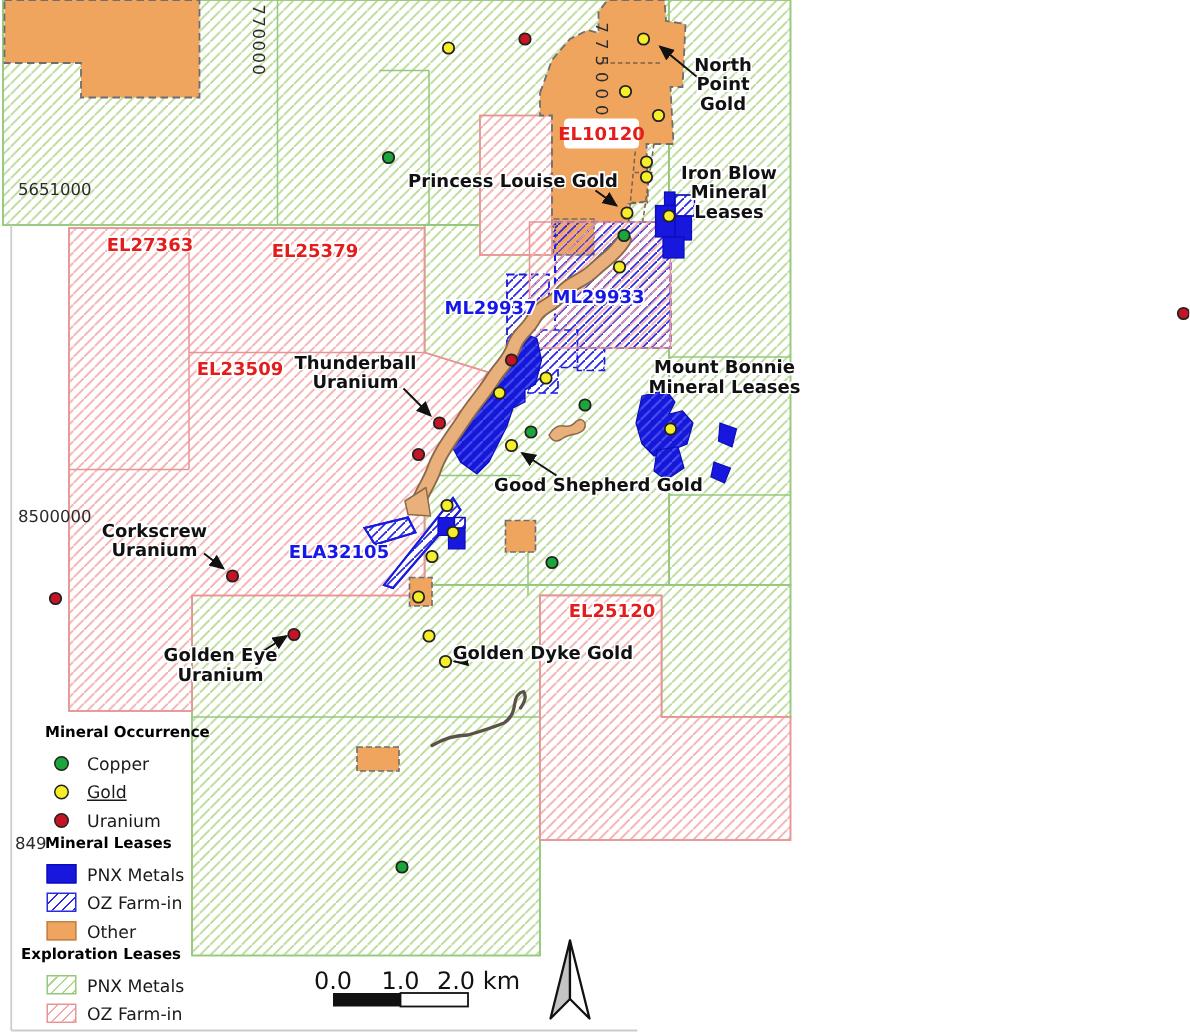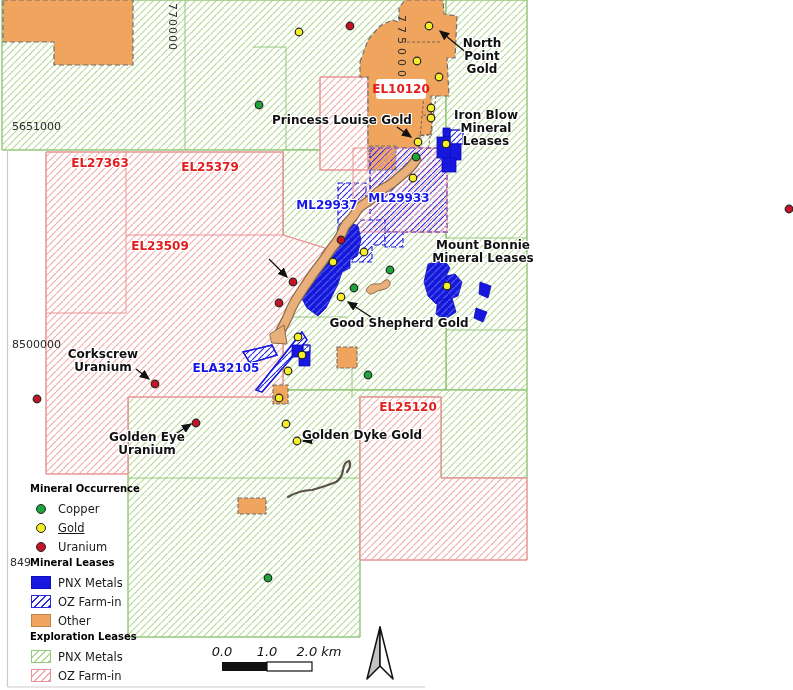--- a/index.html
+++ b/index.html
@@ -24,21 +24,21 @@
   .sw{position:absolute;width:20px;height:13px;box-sizing:border-box;}
   .sw-blue{background:#1717dd;border:1px solid #0d0dbb;}
   .sw-bluehatch{border:1px solid #2a2ae0;background:
      repeating-linear-gradient(135deg,rgba(0,0,0,0) 0 4px,#2a2ae0 4px 5px);}
   .sw-orange{background:#f0a55f;border:1px solid #c08448;}
   .sw-greenhatch{border:1px solid #94c87a;background:
      repeating-linear-gradient(135deg,rgba(0,0,0,0) 0 4px,#b2d78f 4px 5px);}
   .sw-redhatch{border:1px solid #e89494;background:
      repeating-linear-gradient(135deg,rgba(0,0,0,0) 0 4px,#f2a8a8 4px 5px);}
   .dotleg{position:absolute;width:8px;height:8px;border-radius:50%;border:1.2px solid #222;}
-  .sb-num{font-size:13px;color:#111;transform:translate(-50%,0);white-space:nowrap;font-style:italic;}
+  .sb-num{font-size:16px;color:#111;transform:translate(-50%,0);white-space:nowrap;}
 </style>
 </head>
 <body>
 
 <div id="stage">
 
 <svg id="mapsvg" width="793" height="690" viewBox="0 0 793 690">
   <defs>
     <pattern id="gh" width="7" height="7" patternUnits="userSpaceOnUse">
       <path d="M0,7 L7,0" stroke="#b2d78f" stroke-width="1.1"></path>
@@ -225,20 +225,21 @@
 <div class="ov lbox" style="left:376px;top:79px;width:50px;height:20px;z-index:3;"></div>
 <div class="ov lease red" style="left:401px;top:89px;z-index:4;">EL10120</div>
 <div class="ov lease blue halo" style="left:327px;top:205px;">ML29937</div>
 <div class="ov lease blue halo" style="left:399px;top:198px;">ML29933</div>
 <div class="ov lease blue halo" style="left:226px;top:368px;">ELA32105</div>
 
 <div class="ov place halo" style="left:482px;top:57px;width:52px;">North Point Gold</div>
 <div class="ov place halo nowrap" style="left:342px;top:121px;">Princess Louise Gold</div>
 <div class="ov place halo" style="left:483px;top:252px;width:104px;">Mount Bonnie Mineral Leases</div>
 <div class="ov place halo" style="left:486px;top:129px;width:64px;">Iron Blow Mineral Leases</div>
+<div class="ov place halo" style="left:237px;top:249px;width:88px;">Thunderball Uranium</div>
 <div class="ov place halo nowrap" style="left:399px;top:324px;">Good Shepherd Gold</div>
 <div class="ov place halo" style="left:103px;top:361px;width:76px;">Corkscrew Uranium</div>
 <div class="ov place halo" style="left:147px;top:444px;width:80px;">Golden Eye Uranium</div>
 <div class="ov place halo nowrap" style="left:362px;top:436px;">Golden Dyke Gold</div>
 
 <div class="ov lg-header" style="left:30px;top:483px;">Mineral Occurrence</div>
 <div class="dotleg" style="left:36px;top:504px;background:#1ca53a;z-index:3;"></div>
 <div class="ov lg-item" style="left:58px;top:502px;">Copper</div>
 <div class="dotleg" style="left:36px;top:523px;background:#f7ee2a;z-index:3;"></div>
 <div class="ov lg-item" style="left:58px;top:521px;text-decoration:underline;">Gold</div>
@@ -246,21 +247,21 @@
 <div class="ov lg-item" style="left:58px;top:540px;">Uranium</div>
 
 <div class="ov lg-header" style="left:30px;top:557px;">Mineral Leases</div>
 <div class="sw sw-blue" style="left:31px;top:576px;z-index:3;"></div>
 <div class="ov lg-item" style="left:58px;top:576px;">PNX Metals</div>
 <div class="sw sw-bluehatch" style="left:31px;top:595px;z-index:3;"></div>
 <div class="ov lg-item" style="left:58px;top:595px;">OZ Farm-in</div>
 <div class="sw sw-orange" style="left:31px;top:614px;z-index:3;"></div>
 <div class="ov lg-item" style="left:58px;top:614px;">Other</div>
 
-<div class="ov lg-header" style="left:30px;top:631px;text-align:center;">Exploration Leases</div>
+<div class="ov lg-header" style="left:14px;top:631px;text-align:center;">Exploration Leases</div>
 <div class="sw sw-greenhatch" style="left:31px;top:650px;z-index:3;"></div>
 <div class="ov lg-item" style="left:58px;top:650px;">PNX Metals</div>
 <div class="sw sw-redhatch" style="left:31px;top:669px;z-index:3;"></div>
 <div class="ov lg-item" style="left:58px;top:669px;">OZ Farm-in</div>
 
 <div class="ov sb-num" style="left:222px;top:644px;">0.0</div>
 <div class="ov sb-num" style="left:267px;top:644px;">1.0</div>
 <div class="ov sb-num" style="left:319px;top:644px;">2.0 km</div>
 
 </div>

